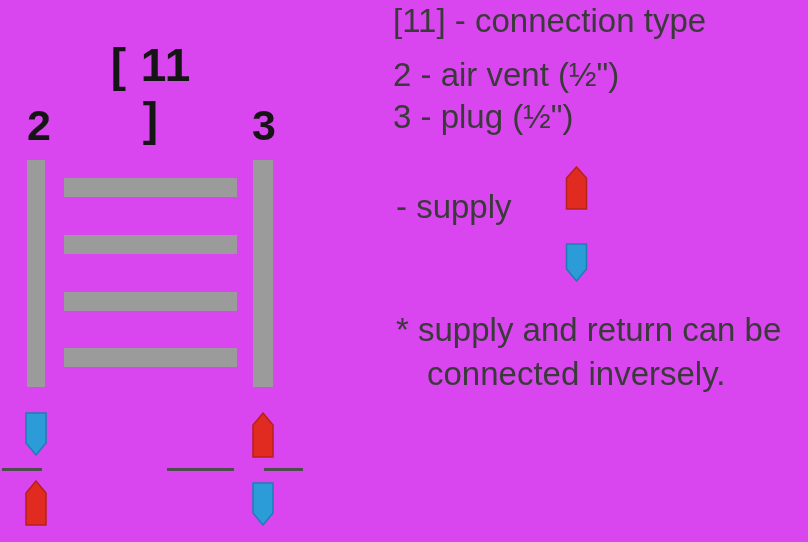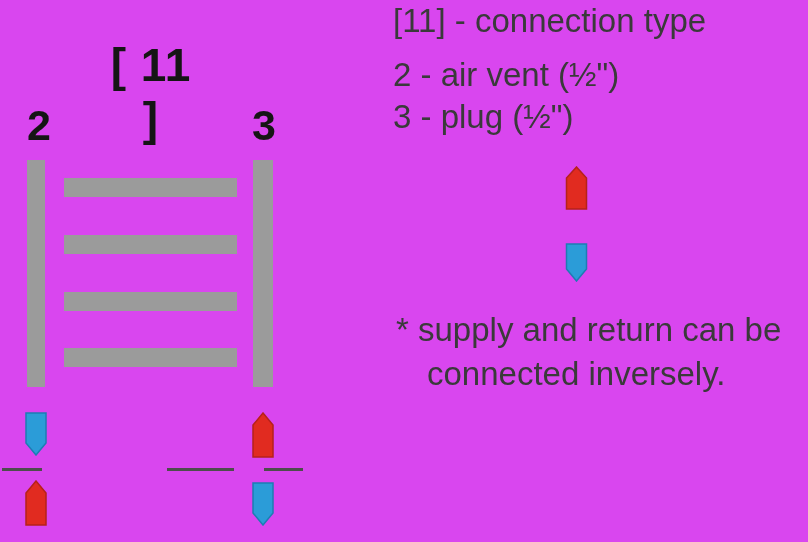--- a/index.html
+++ b/index.html
@@ -122,20 +122,21 @@
   <svg class="abs arrow" style="left:252px; top:482px;" width="22" height="44" viewBox="0 0 22 44">
     <polygon points="1,1 21,1 21,31 11,43 1,31" fill="#2b9cd8" stroke="#1d7db3" stroke-width="1.5"></polygon>
   </svg>
 
   <div class="abs legend-line legend-l1">[11] - connection type</div>
 
   <div class="abs legend-line legend-l2">2 - air vent (½")</div>
 
   <div class="abs legend-line legend-l3">3 - plug (½")</div>
 
+  <div class="abs legend-line legend-supply">- supply</div>
 
   <svg class="abs arrow" style="left:565px; top:166px;" width="23" height="44" viewBox="0 0 22 44">
     <polygon points="11,1 21,12 21,43 1,43 1,12" fill="#e12b20" stroke="#b5221a" stroke-width="1.5"></polygon>
   </svg>
 
 
   <svg class="abs arrow" style="left:565px; top:243px;" width="23" height="39" viewBox="0 0 22 39">
     <polygon points="1,1 21,1 21,26 11,38 1,26" fill="#2b9cd8" stroke="#1d7db3" stroke-width="1.5"></polygon>
   </svg>
 

